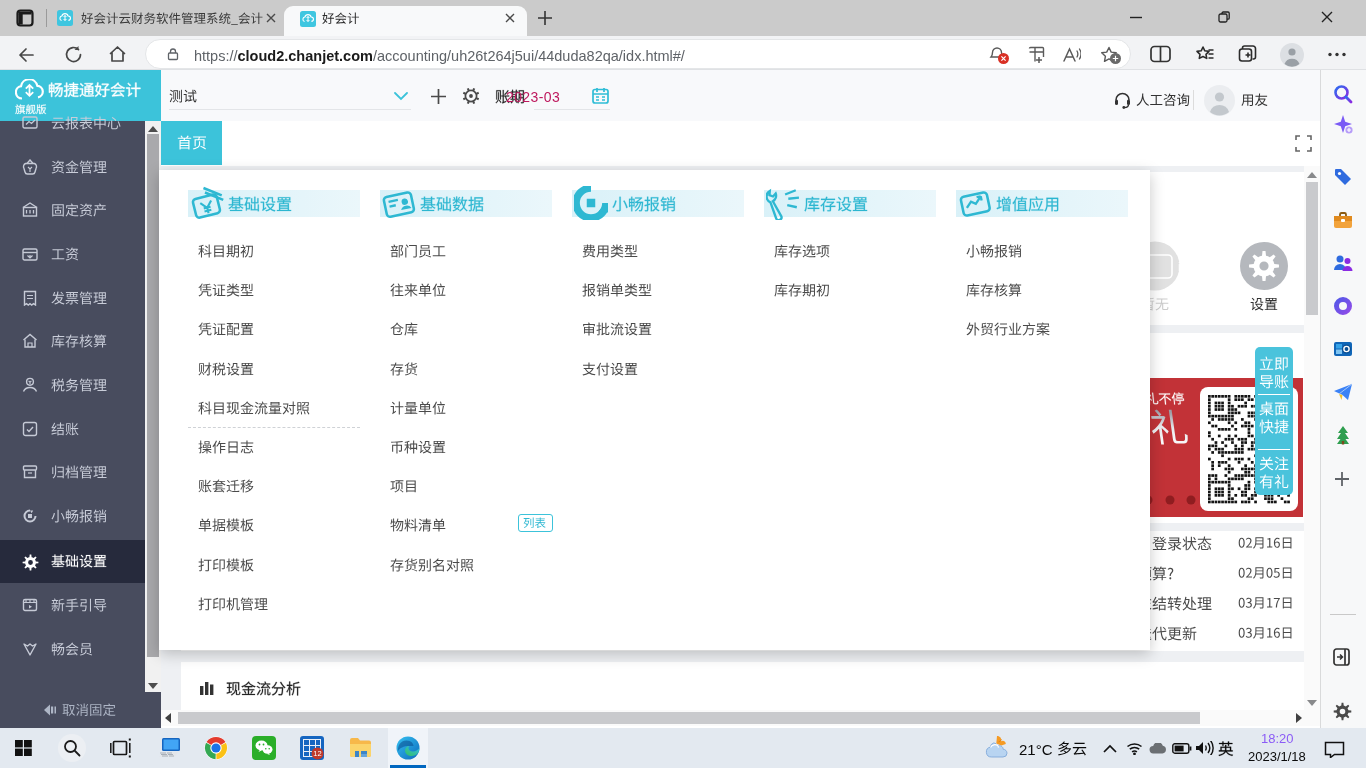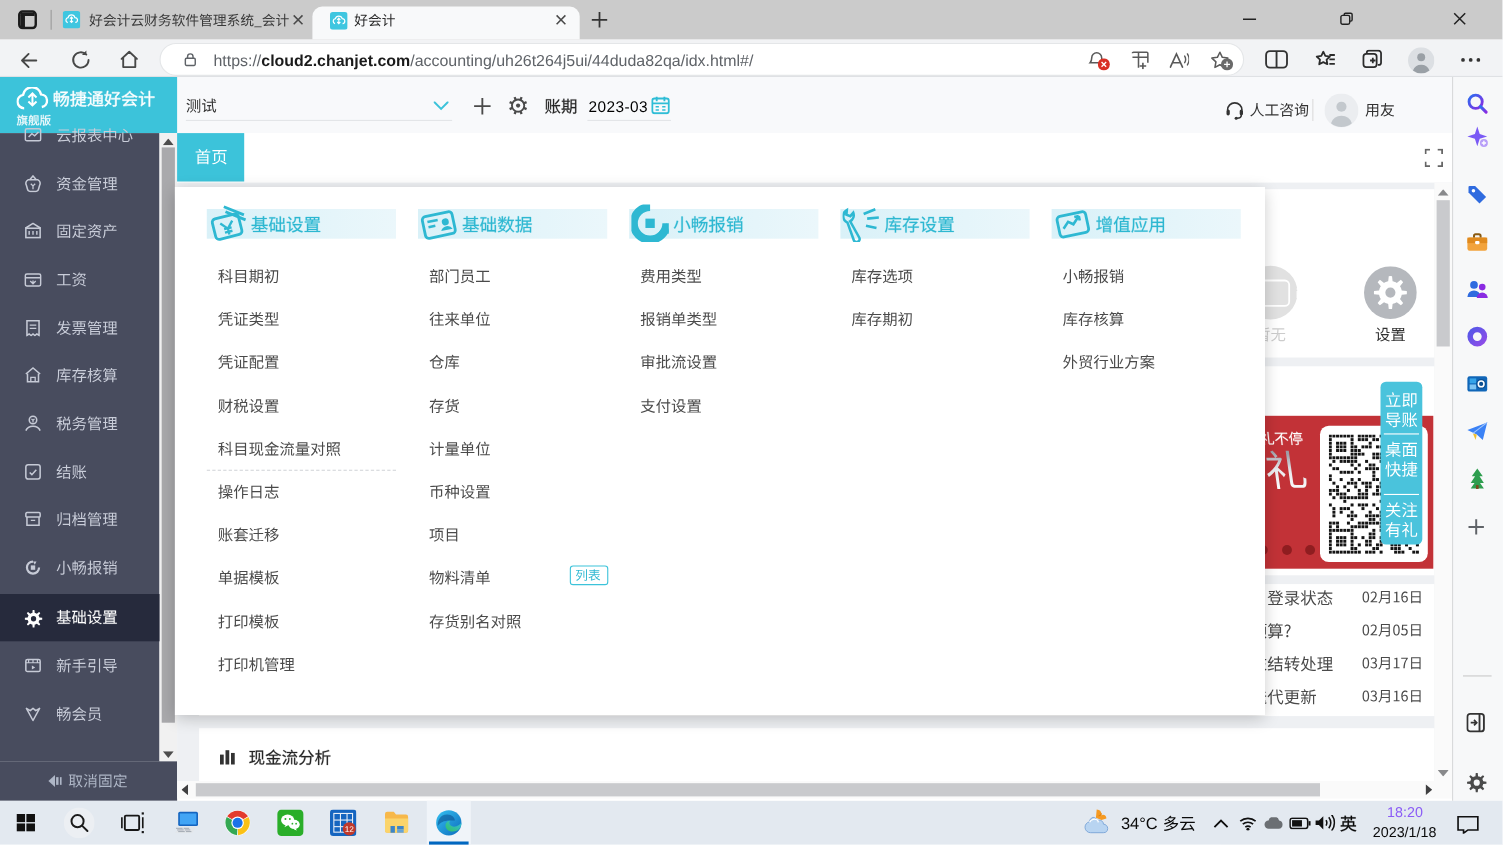--- a/index.html
+++ b/index.html
@@ -175,21 +175,21 @@
         <path d="M11.1 3.8L12.2 1.3"></path>
         <path d="M14.2 6.9L16.7 5.8"></path>
       </g>
     </svg>
     <svg style="position:absolute;left:495.0px;top:88.5px;overflow:visible" width="30.0" height="15.0" viewBox="0 -880 2000 1000">
       <g fill="#262626" stroke="#262626" stroke-width="12" stroke-linejoin="round" transform="scale(1,-1)">
         <use href="#g8d26" x="0"></use>
         <use href="#g671f" x="1000"></use>
       </g>
     </svg>
-    <div style="position:absolute;left:535px;top:89px;font-size:14px;color:#000000;letter-spacing:0.4px">2023-03</div>
+    <div style="position:absolute;left:506px;top:89px;font-size:14px;color:#be185d;letter-spacing:0.4px">2023-03</div>
     <div style="position:absolute;left:534px;top:109px;width:76px;height:1px;background:#e3e5e8"></div>
     <svg style="position:absolute;left:592px;top:87px;" width="17" height="17" viewBox="0 0 17 17" fill="none">
       <rect x="1" y="2.5" width="15" height="13.5" rx="2" stroke="#2fbdd6" stroke-width="1.7"></rect>
       <path d="M5 1v4M12 1v4M1 7h15" stroke="#2fbdd6" stroke-width="1.7"></path>
       <path d="M4 10h3M4 13h3M10 10h3M10 13h3" stroke="#2fbdd6" stroke-width="1.4"></path>
     </svg>
     <svg style="position:absolute;left:1114px;top:91px;" width="17" height="18" viewBox="0 0 17 18" fill="none">
       <path d="M2 9a6.5 6.5 0 0 1 13 0" stroke="#333" stroke-width="1.5"></path>
       <rect x="1" y="8.5" width="3" height="5.5" rx="1.5" fill="#333"></rect>
       <rect x="13" y="8.5" width="3" height="5.5" rx="1.5" fill="#333"></rect>
@@ -1492,21 +1492,21 @@
       <path d="M23.5 12c0 4-2.5 8-8 8-4 0-6.5-2.7-6.5-5.5 0-2.5 2-4.5 4.5-4.5-1 .8-1 2-1 2 0 2 1.8 3.5 4.2 3.5 3.3 0 5.5-2 6.8-3.5z" fill="url(#eg2)" opacity="0.9"></path>
       <path d="M2 15c-.5-4.5 2-10.5 8.5-10.5 4.5 0 7 3 7 5.5H13c-5.5 0-9 2-11 5z" fill="#0a4a8c" opacity="0.55"></path>
     </svg>
     <div style="position:absolute;left:390px;top:765px;width:36px;height:3px;background:#0067c0"></div>
     <svg style="position:absolute;left:984px;top:733px;" width="28" height="28" viewBox="0 0 28 28" fill="none">
       <path d="M13 3c3 0 5 2.6 4 5.2 2.2-1.4 5 .2 4.8 2.8l-4.5 1.5-5-2z" fill="#f59a23"></path>
       <path d="M17.5 6.5c-.8 1.8-2.8 2.3-2.8 2.3" stroke="#e2830f" stroke-width="1" fill="none"></path>
       <path d="M9.5 10c2 0 3.6 1.3 4 3.1 2.4-1.3 5.6.2 5.6 3.1 2.2.2 3.9 1.8 3.9 4A4 4 0 0 1 19 24H7.5a5 5 0 0 1-1.1-9.9A4.7 4.7 0 0 1 9.5 10z" fill="#b8d4f1" stroke="#7fa8d9" stroke-width="0.9"></path>
       <path d="M6.5 14.5A4.7 4.7 0 0 1 14 13a4.6 4.6 0 0 1 .4 1.6" stroke="#fff" stroke-width="1.2" fill="none"></path>
     </svg>
-    <div style="position:absolute;left:1019px;top:741px;font-size:15px;color:#0b0b0b">34°C</div>
+    <div style="position:absolute;left:1019px;top:741px;font-size:15px;color:#0b0b0b">21°C</div>
     <svg style="position:absolute;left:1056.5px;top:741.0px;overflow:visible" width="30.0" height="15.0" viewBox="0 -880 2000 1000">
       <g fill="#0b0b0b" transform="scale(1,-1)">
         <use href="#g591a" x="0"></use>
         <use href="#g4e91" x="1000"></use>
       </g>
     </svg>
     <svg style="position:absolute;left:1103px;top:744px;" width="14" height="9" viewBox="0 0 14 9" fill="none">
       <path d="M1 8l6-6 6 6" stroke="#111" stroke-width="1.7"></path>
     </svg>
     <svg style="position:absolute;left:1126px;top:741px;" width="17" height="14" viewBox="0 0 17 14" fill="none">

